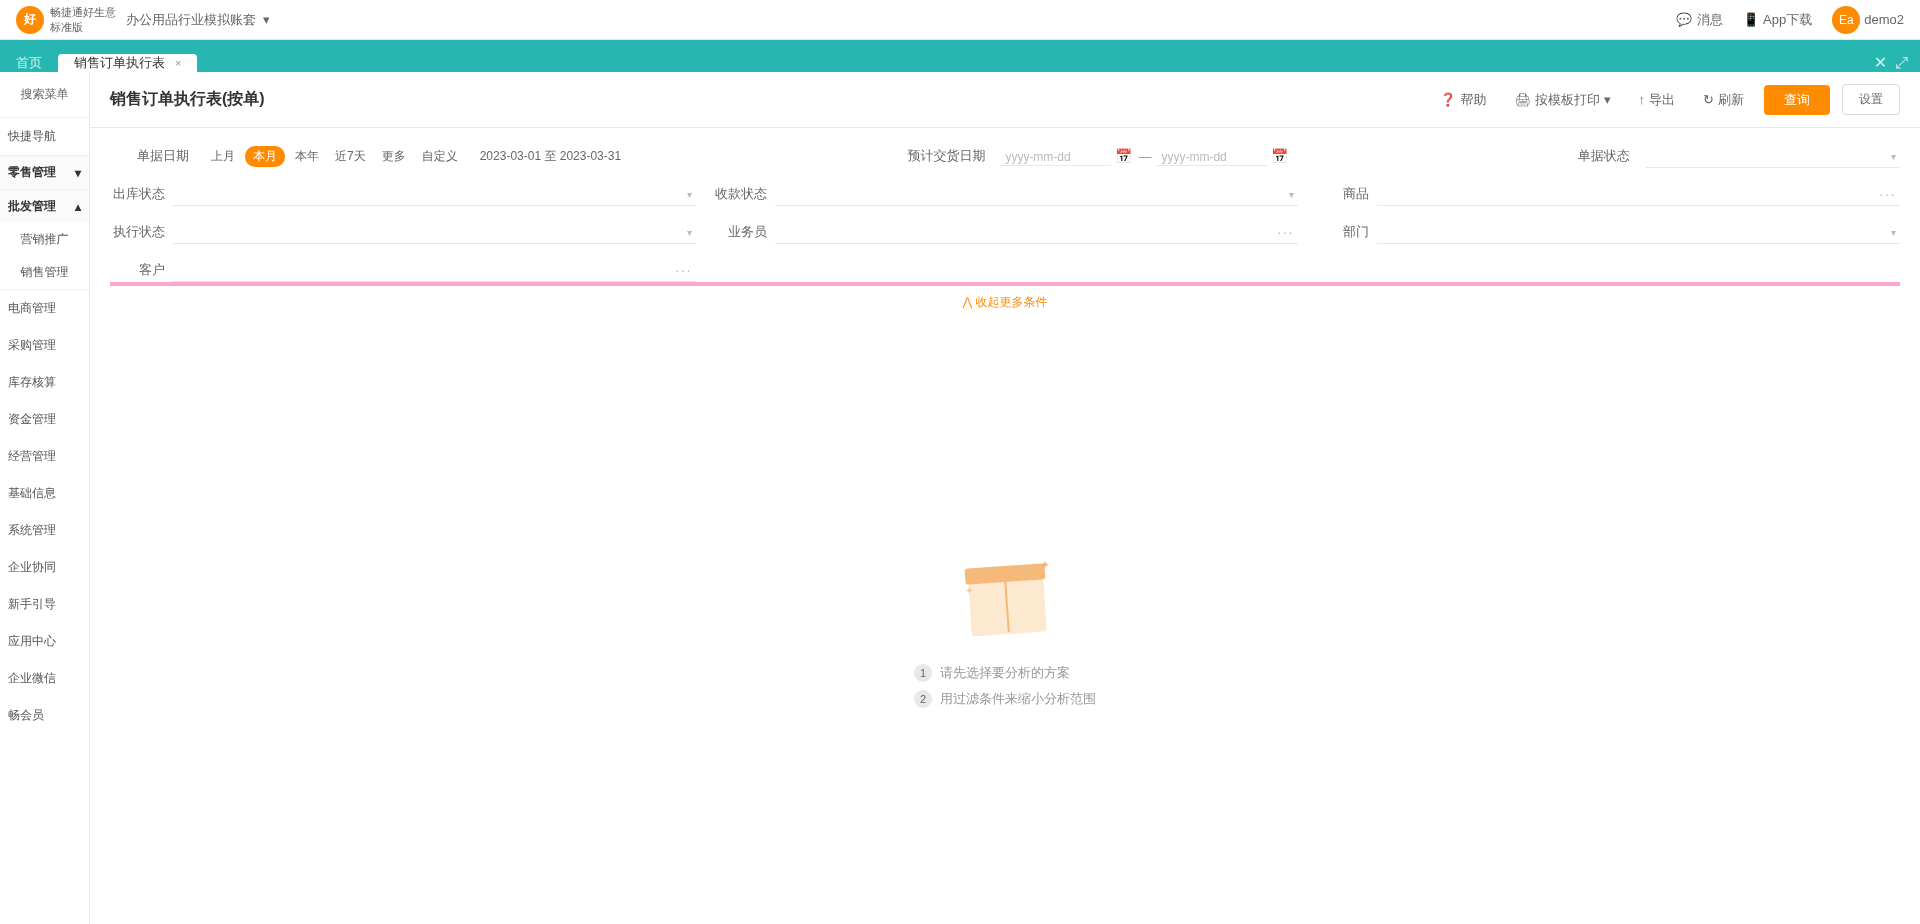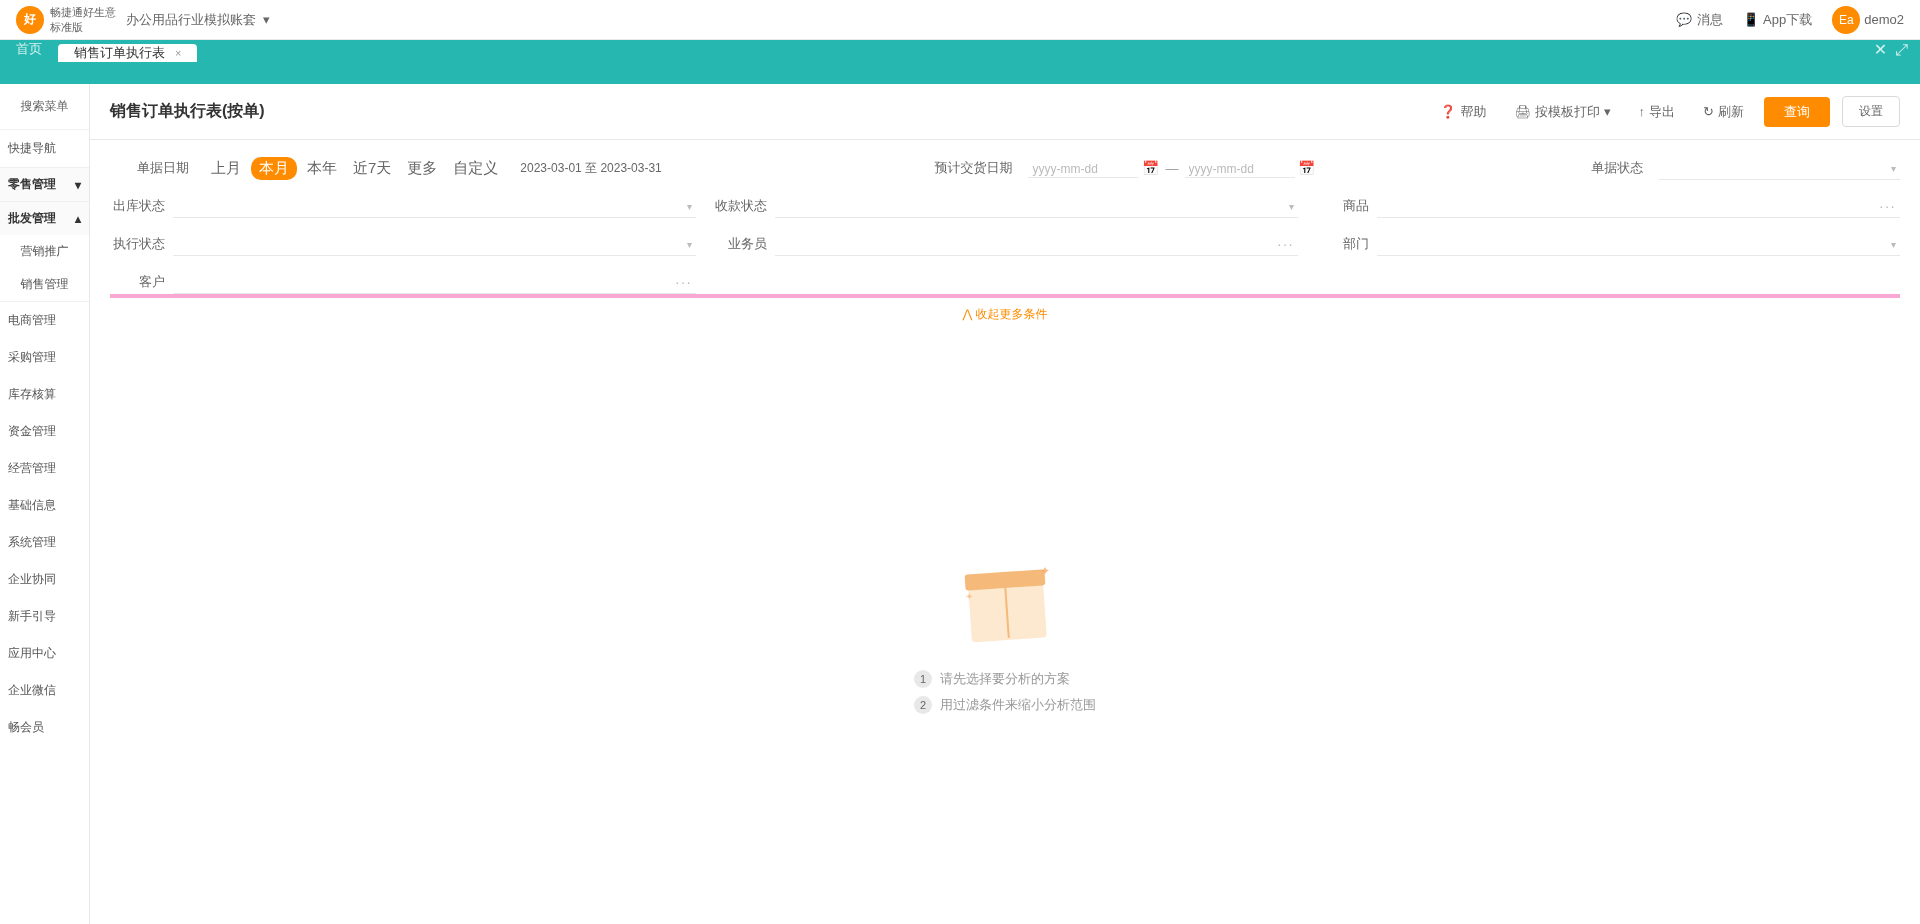--- a/index.html
+++ b/index.html
@@ -20,24 +20,24 @@
     .logo-area { display: flex; align-items: center; gap: 6px; }
     .logo-icon { width: 28px; height: 28px; background: #ff8c00; border-radius: 50%; display: flex; align-items: center; justify-content: center; color: white; font-size: 12px; font-weight: bold; }
     .logo-text { font-size: 11px; color: #666; line-height: 1.3; }
     .breadcrumb-area { display: flex; align-items: center; gap: 7px; color: #666; font-size: 13px; }
     .top-bar-right { display: flex; align-items: center; gap: 20px; color: #666; font-size: 13px; }
     .top-bar-right-item { display: flex; align-items: center; gap: 4px; cursor: pointer; }
     .avatar { width: 28px; height: 28px; border-radius: 50%; background: #ff8c00; display: flex; align-items: center; justify-content: center; color: white; font-size: 12px; }
 
     
     .nav-tabs {
-      height: 44px;
+      height: 32px;
       background: #26b8b0;
       display: flex;
-      align-items: flex-start;
+      align-items: flex-end;
       flex-shrink: 0;
     }
     .nav-tab {
       padding: 0 16px;
       display: flex;
       align-items: center;
       color: rgba(255,255,255,0.8);
       cursor: pointer;
       font-size: 13px;
       gap: 6px;
@@ -277,21 +277,21 @@
     }
     .date-filter-row {
       display: flex;
       align-items: center;
       gap: 8px;
     }
     .date-quick-btns { display: flex; gap: 4px; align-items: center; }
     .date-quick-btn {
       padding: 2px 6px;
       border-radius: 3px;
-      font-size: 15px;
+      font-size: 12px;
       cursor: pointer;
       background: none;
       border: none;
       color: #666;
     }
     .date-quick-btn.active {
       background: #ff8c00;
       color: white;
       border-radius: 10px;
       padding: 2px 8px;

